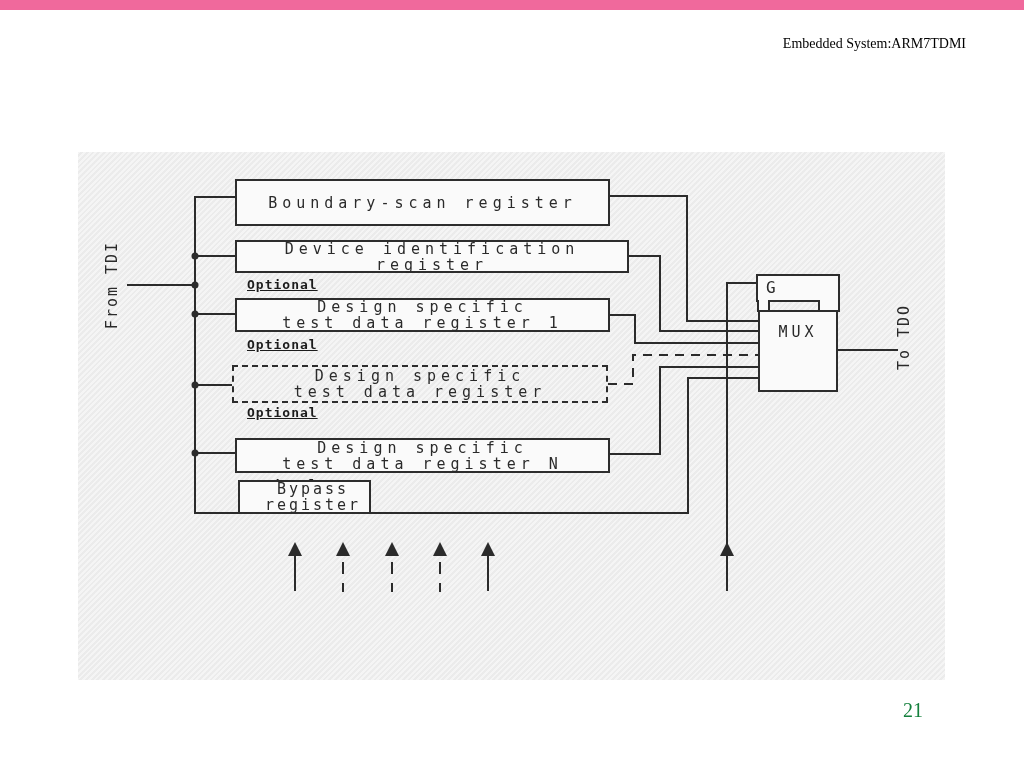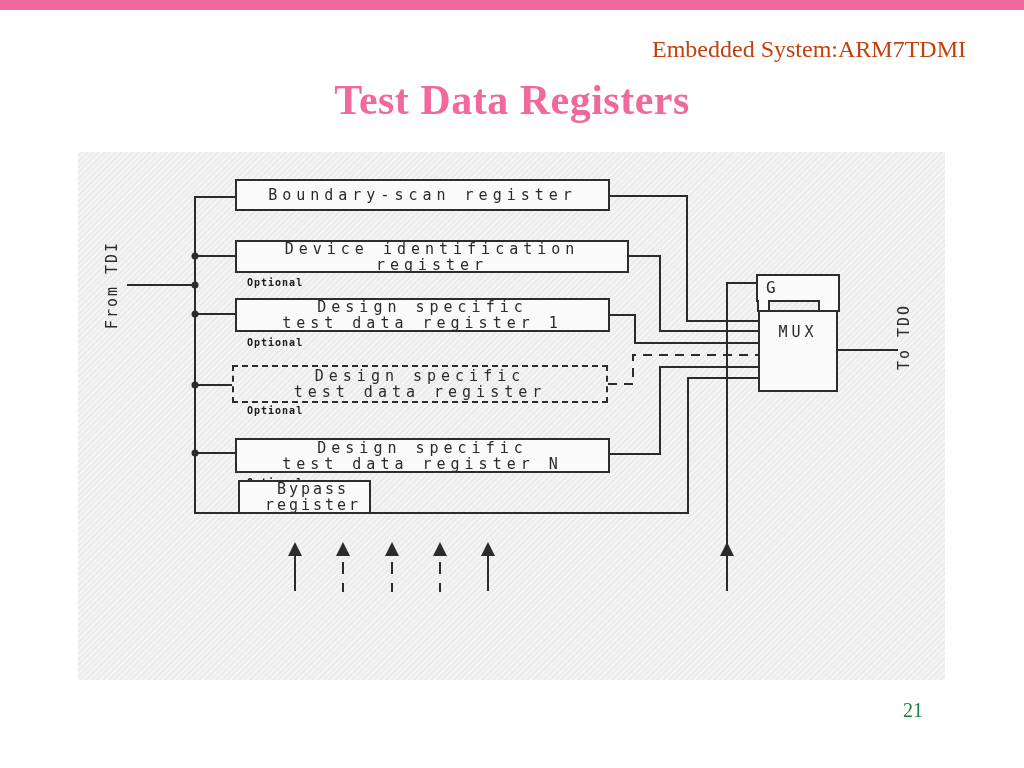--- a/index.html
+++ b/index.html
@@ -1,35 +1,35 @@
 <!DOCTYPE html>
 <html><head>
 <meta charset="utf-8">
 <style>
   html,body{margin:0;padding:0;background:#ffffff;}
   .slide{position:relative;width:1024px;height:768px;background:#ffffff;overflow:hidden;
          font-family:"Liberation Serif",serif;}
   .topbar{position:absolute;left:0;top:0;width:1024px;height:10px;background:#f0699c;}
-  .header-note{position:absolute;top:36px;right:58px;font-size:24px;color:#c2410c;
+  .header-note{position:absolute;top:36px;right:58px;font-size:14px;color:#000000;
                font-family:"Liberation Serif",serif;}
   .slide-title{position:absolute;left:0;top:76px;width:1024px;text-align:center;
                font-size:42px;font-weight:bold;color:#f0699c;letter-spacing:0.5px;}
   .page-number{position:absolute;left:903px;top:699px;font-size:20px;color:#15803d;}
 
   
   .panel{position:absolute;left:78px;top:152px;width:867px;height:528px;background:#efefef;
          background-image:repeating-linear-gradient(135deg, rgba(255,255,255,0.35) 0px,
            rgba(255,255,255,0.35) 2px, rgba(0,0,0,0.015) 2px, rgba(0,0,0,0.015) 4px);
          font-family:"DejaVu Sans Mono",monospace;color:#2a2a2a;}
   .panel *{box-sizing:border-box;}
   .regbox{position:absolute;border:2px solid #2d2d2d;background:#fafafa;display:flex;
           align-items:center;justify-content:center;text-align:center;
           font-size:15px;line-height:16px;letter-spacing:5px;white-space:pre-line;}
   .regbox.dashed{border-style:dashed;background:transparent;}
-  .opt{position:absolute;font-size:10px;font-weight:bold;letter-spacing:1px;color:#1c1c1c;}
+  .opt{position:absolute;font-size:13px;font-weight:bold;letter-spacing:1px;color:#1c1c1c;text-decoration:underline;}
   .vlabel{position:absolute;width:112px;height:20px;text-align:center;font-size:15px;
           letter-spacing:2px;transform:rotate(-90deg);}
   .muxbox{position:absolute;left:680px;top:158px;width:80px;height:82px;
           border:2px solid #2d2d2d;background:#fafafa;text-align:center;
           font-size:15px;letter-spacing:4px;padding-top:11px;}
   .gbox{position:absolute;left:678px;top:122px;width:84px;height:28px;
         border:2px solid #2d2d2d;background:#fafafa;font-size:16px;
         padding-left:8px;padding-top:2px;letter-spacing:2px;}
   .gtab{position:absolute;border-left:2px solid #2d2d2d;border-right:2px solid #2d2d2d;
         background:#fafafa;}
@@ -41,21 +41,20 @@
 </style>
 </head>
 <body>
 
 <div class="slide">
 
   <div class="topbar"></div>
 
   <div class="header-note">Embedded System:ARM7TDMI</div>
 
-  <div class="slide-title">Test Data Registers</div>
 
   <div class="panel">
 
     <svg class="wires" width="867" height="528" viewBox="0 0 867 528">
       <g stroke="#2b2b2b" stroke-width="2" fill="none">
 
         <path d="M157,45 H117 V361 H160"></path>
 
         <path d="M49,133 H117"></path>
 
@@ -95,21 +94,21 @@
         <polygon points="314,390 307,404 321,404"></polygon>
         <polygon points="362,390 355,404 369,404"></polygon>
         <polygon points="410,390 403,404 417,404"></polygon>
         <polygon points="649,390 642,404 656,404"></polygon>
       </g>
     </svg>
 
     <div class="vlabel" style="left:-21px;top:123px;">From TDI</div>
     <div class="vlabel" style="left:771px;top:175px;">To TDO</div>
 
-    <div class="regbox" style="left:157px;top:27px;width:375px;height:32px;">Boundary-scan register</div>
+    <div class="regbox" style="left:157px;top:27px;width:375px;height:47px;">Boundary-scan register</div>
 
     <div class="regbox" style="left:157px;top:88px;width:394px;height:33px;">Device identification
 register</div>
     <div class="opt" style="left:169px;top:125px;">Optional</div>
 
     <div class="regbox" style="left:157px;top:146px;width:375px;height:34px;">Design specific
 test data register 1</div>
     <div class="opt" style="left:169px;top:185px;">Optional</div>
 
     <div class="regbox dashed" style="left:154px;top:213px;width:376px;height:38px;">Design specific

